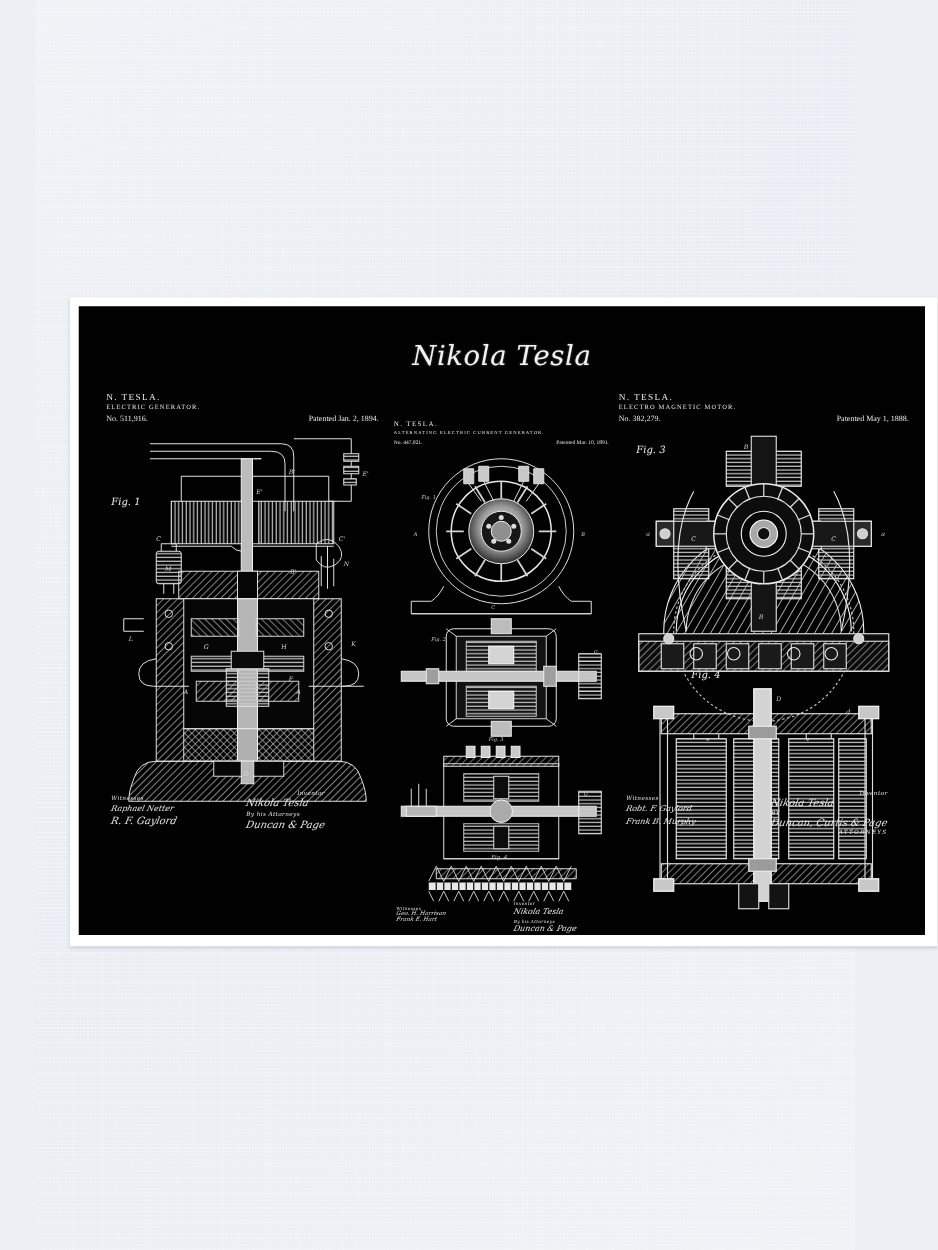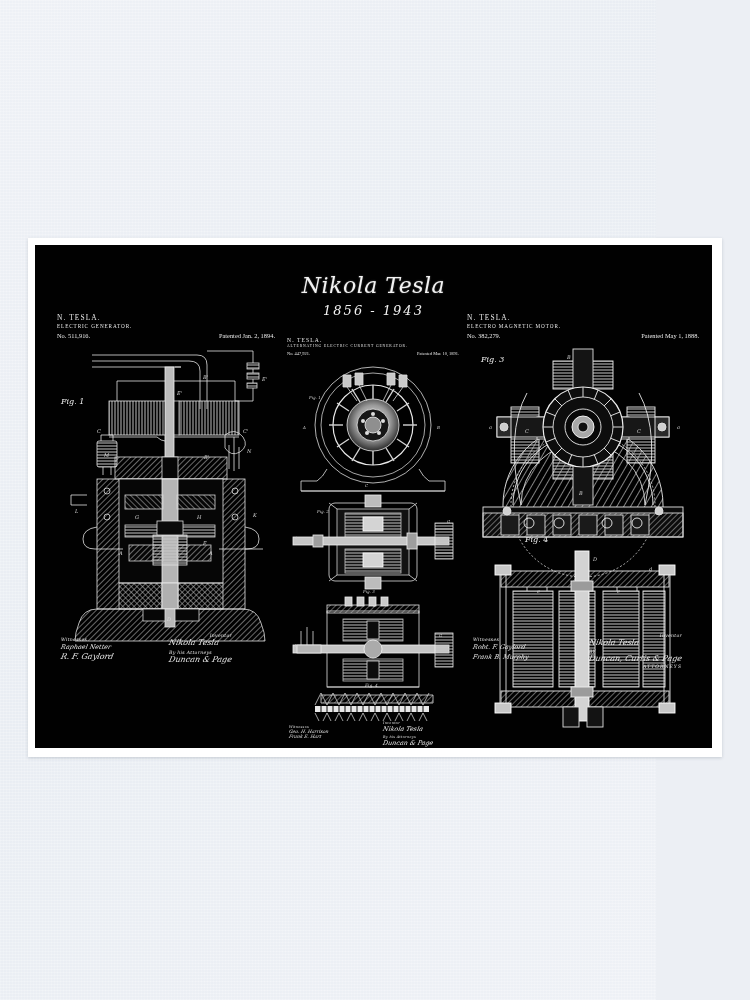--- a/index.html
+++ b/index.html
@@ -2,21 +2,21 @@
 <html><head>
 <meta charset="utf-8">
 <style>
   html,body{margin:0;padding:0;}
   body{
     width:750px;height:1000px;overflow:hidden;
     background:#eceff4;
     font-family:"Liberation Serif", serif;
   }
   #stage{position:relative;width:656px;height:1000px;background:
-     linear-gradient(135deg,#eef1f6 0%,#e9edf3 45%,#eef1f6 100%);}
+     linear-gradient(135deg,#eef1f6 0%,#e9edf3 45%,#eef1f6 100%); margin-left: 28px;}
   
   #stage:before{content:"";position:absolute;inset:0;
     background-image:
       repeating-linear-gradient(0deg,rgba(255,255,255,.45) 0 1px,rgba(0,0,0,0) 1px 3px),
       repeating-linear-gradient(90deg,rgba(255,255,255,.35) 0 1px,rgba(0,0,0,0) 1px 3px);
     opacity:.5;pointer-events:none;}
 
   
   #poster{position:absolute;left:28px;top:238px;width:694px;height:519px;
      background:#ffffff;box-shadow:0 1px 3px rgba(70,80,95,.22);}
@@ -45,21 +45,20 @@
   .sigs2{font-size:6.4px;transform:skewX(-12deg);white-space:nowrap;}
 </style>
 </head>
 <body>
 
 <div id="stage">
   <div id="poster">
     <div id="print">
 
       <div class="ttl" id="title">Nikola Tesla</div>
-      <div class="ttl" id="years">1856 - 1943</div>
 
       <div class="panel" id="panelL">
         <div class="hdr" style="top:68px">
           <div class="l1">N. TESLA.</div>
           <div class="l2">ELECTRIC GENERATOR.</div>
           <div class="row">
             <span>No. 511,916.</span>
             <span>Patented Jan. 2, 1894.</span>
           </div>
         </div>

